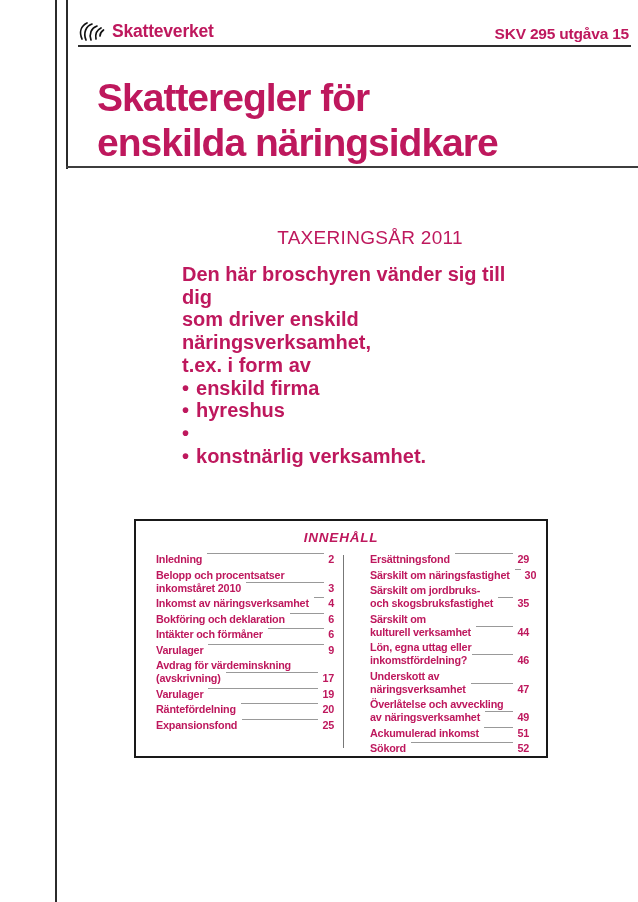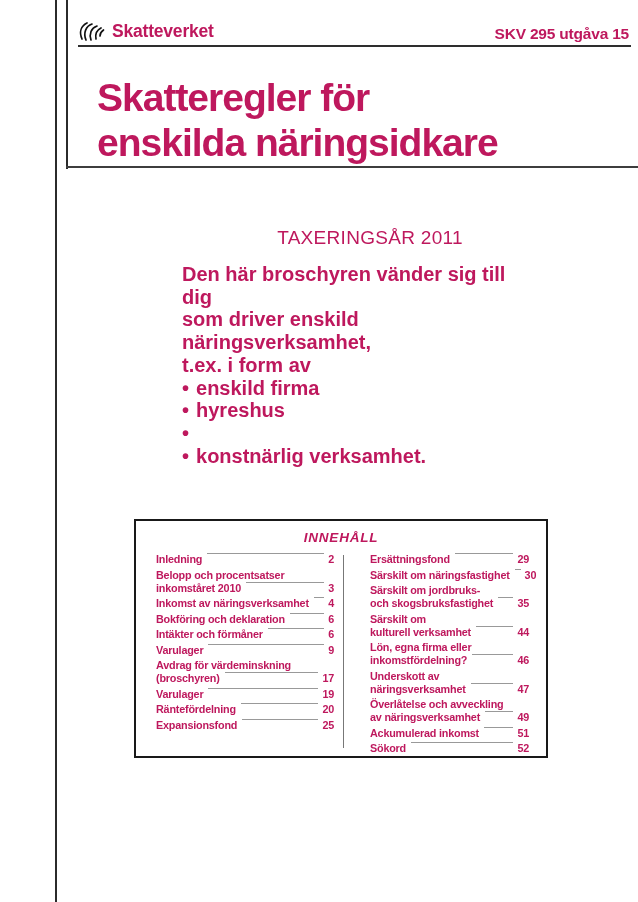--- a/index.html
+++ b/index.html
@@ -144,21 +144,21 @@
               <span class="toc-text">Varulager</span>
               <span class="toc-leader"></span>
               <span class="toc-page">9</span>
             </div>
           </div>
           <div class="toc-entry">
             <div class="toc-line">
               <span class="toc-text">Avdrag för värdeminskning</span>
             </div>
             <div class="toc-line">
-              <span class="toc-text">(broschyren)</span>
+              <span class="toc-text">(avskrivning)</span>
               <span class="toc-leader"></span>
               <span class="toc-page">17</span>
             </div>
           </div>
           <div class="toc-entry">
             <div class="toc-line">
               <span class="toc-text">Varulager</span>
               <span class="toc-leader"></span>
               <span class="toc-page">19</span>
             </div>
@@ -209,21 +209,21 @@
               <span class="toc-text">Särskilt om</span>
             </div>
             <div class="toc-line">
               <span class="toc-text">kulturell verksamhet</span>
               <span class="toc-leader"></span>
               <span class="toc-page">44</span>
             </div>
           </div>
           <div class="toc-entry">
             <div class="toc-line">
-              <span class="toc-text">Lön, egna firma eller</span>
+              <span class="toc-text">Lön, egna uttag eller</span>
             </div>
             <div class="toc-line">
               <span class="toc-text">inkomstfördelning?</span>
               <span class="toc-leader"></span>
               <span class="toc-page">46</span>
             </div>
           </div>
           <div class="toc-entry">
             <div class="toc-line">
               <span class="toc-text">Underskott av</span>

